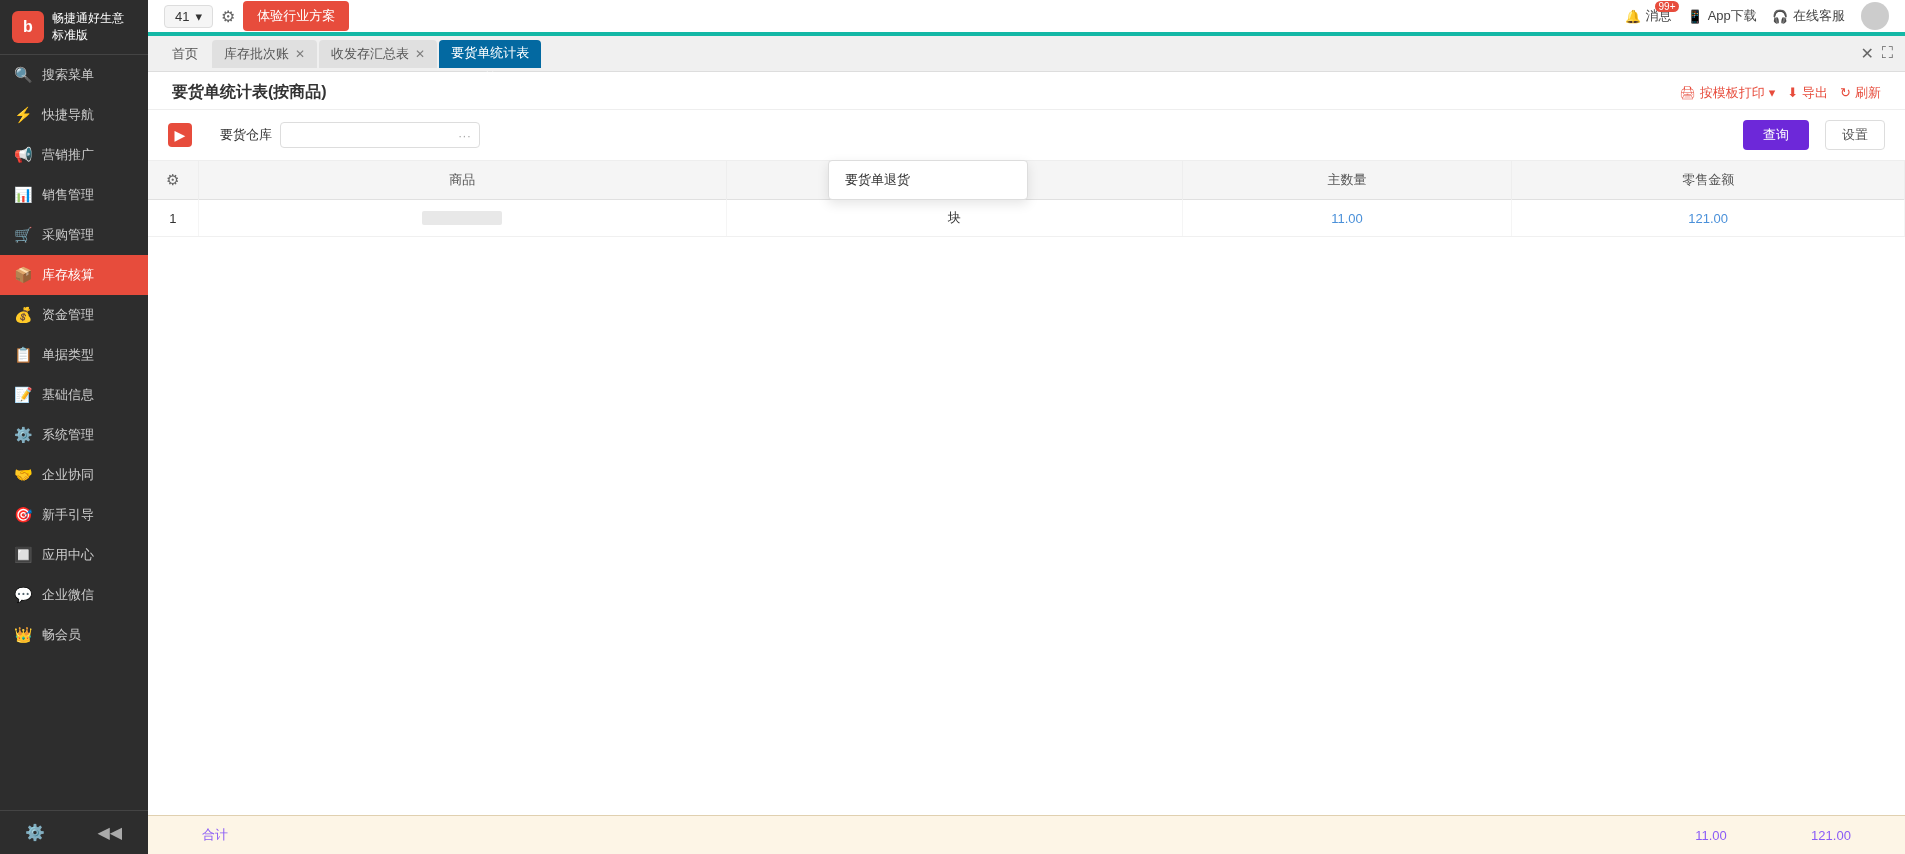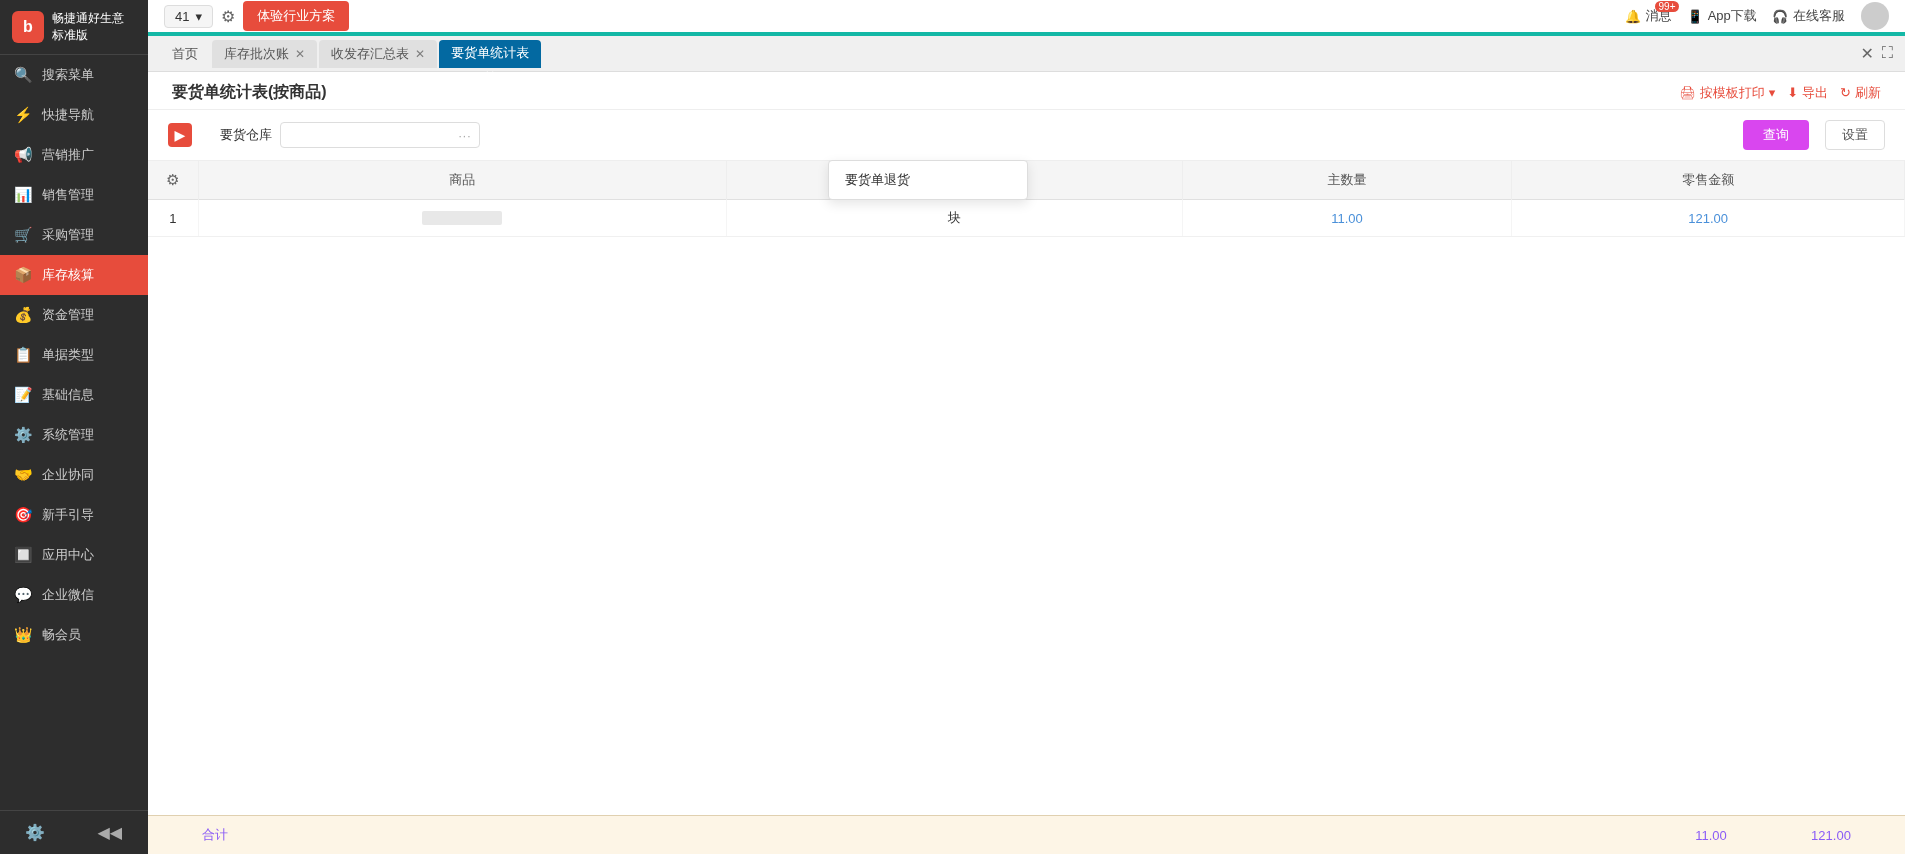--- a/index.html
+++ b/index.html
@@ -308,21 +308,21 @@
       width: 200px;
       font-size: 13px;
       color: #888;
       display: flex;
       align-items: center;
       justify-content: space-between;
       cursor: pointer;
     }
     .warehouse-dots { color: #aaa; cursor: pointer; margin-left: auto; }
     .btn-query {
-      background: #d946ef;
+      background: #6d28d9;
       color: #fff;
       border: none;
       border-radius: 4px;
       padding: 6px 20px;
       cursor: pointer;
       font-size: 13px;
       margin-left: auto;
     }
     .btn-settings {
       background: #fff;

